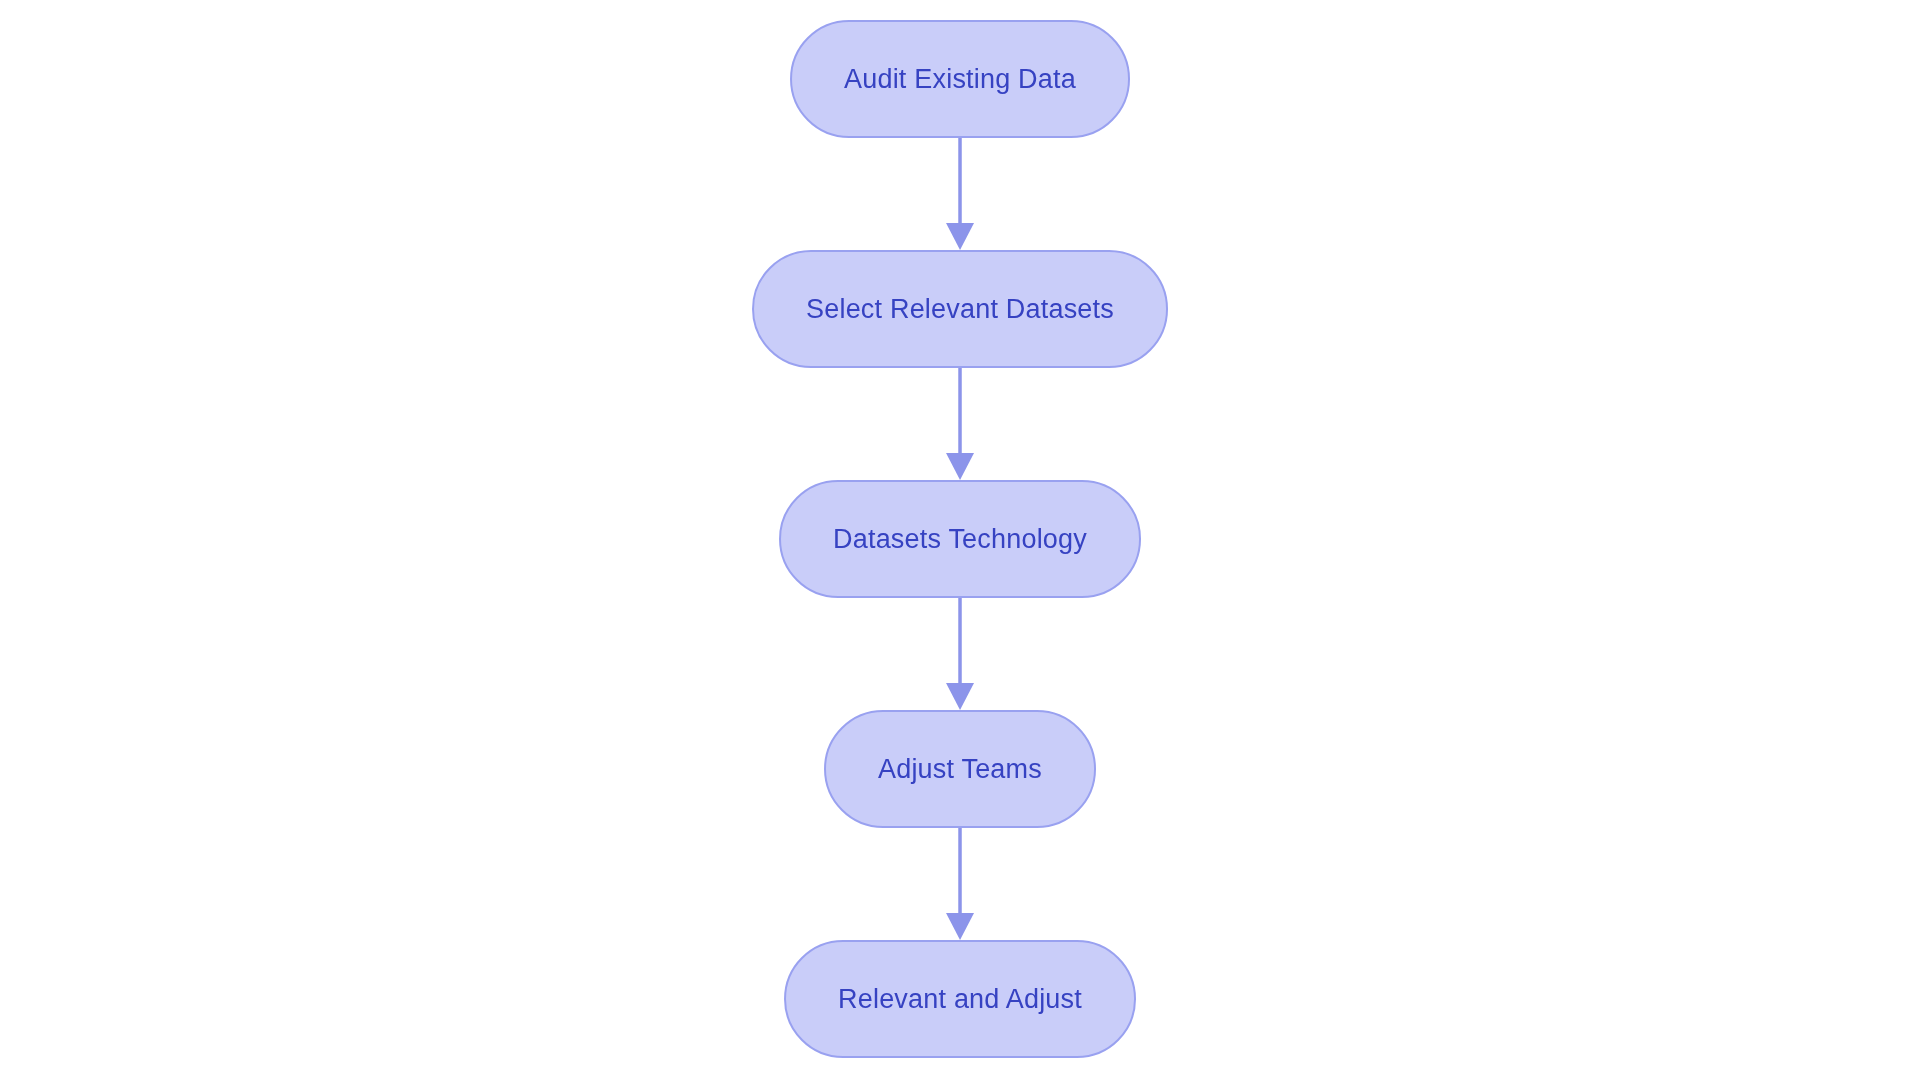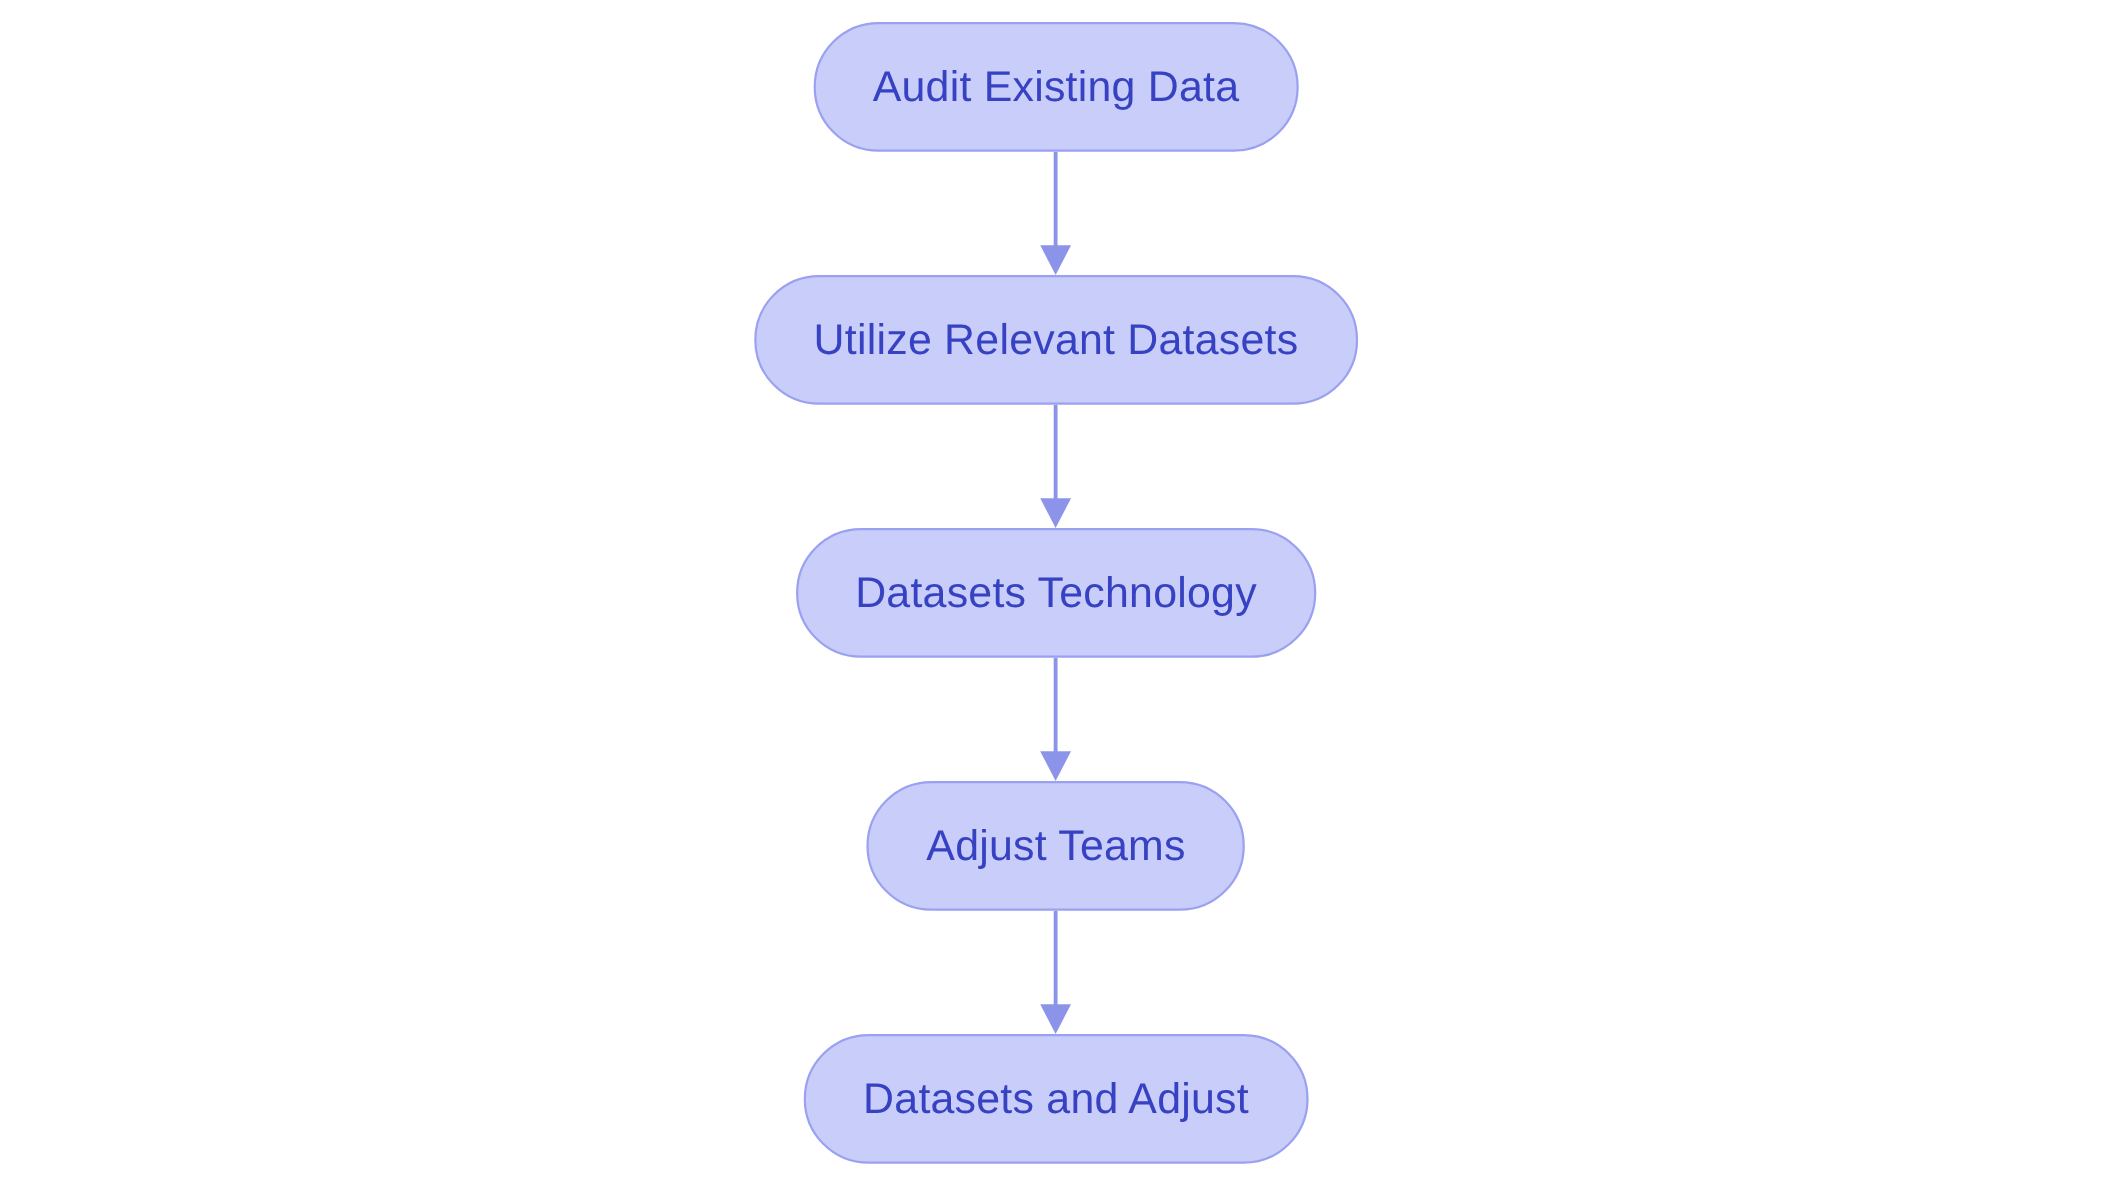--- a/index.html
+++ b/index.html
@@ -38,21 +38,21 @@
     border: 2px solid var(--node-border);
     border-radius: 59px;
     background: var(--node-fill);
     display: flex;
     align-items: center;
     justify-content: center;
     flex: 0 0 auto;
   }
   .flow-node-label {
     color: var(--text);
-    font-size: 39px;
+    font-size: 27px;
     line-height: 1;
     white-space: nowrap;
     letter-spacing: 0.2px;
   }
   .flow-arrow {
     flex: 0 0 auto;
     display: block;
   }
   .flow-arrow .shaft {
     stroke: var(--arrow);
@@ -70,21 +70,21 @@
   <div class="flow-node">
     <span class="flow-node-label">Audit Existing Data</span>
   </div>
 
   <svg class="flow-arrow" width="32" height="112" viewBox="0 0 32 112" aria-hidden="true">
     <line class="shaft" x1="16" y1="0" x2="16" y2="87"></line>
     <polygon class="head" points="2,85 30,85 16,112"></polygon>
   </svg>
 
   <div class="flow-node">
-    <span class="flow-node-label">Utilize Relevant Datasets</span>
+    <span class="flow-node-label">Select Relevant Datasets</span>
   </div>
 
   <svg class="flow-arrow" width="32" height="112" viewBox="0 0 32 112" aria-hidden="true">
     <line class="shaft" x1="16" y1="0" x2="16" y2="87"></line>
     <polygon class="head" points="2,85 30,85 16,112"></polygon>
   </svg>
 
   <div class="flow-node">
     <span class="flow-node-label">Datasets Technology</span>
   </div>
@@ -97,16 +97,16 @@
   <div class="flow-node">
     <span class="flow-node-label">Adjust Teams</span>
   </div>
 
   <svg class="flow-arrow" width="32" height="112" viewBox="0 0 32 112" aria-hidden="true">
     <line class="shaft" x1="16" y1="0" x2="16" y2="87"></line>
     <polygon class="head" points="2,85 30,85 16,112"></polygon>
   </svg>
 
   <div class="flow-node">
-    <span class="flow-node-label">Datasets and Adjust</span>
+    <span class="flow-node-label">Relevant and Adjust</span>
   </div>
 
 </div>
 
 </body></html>

